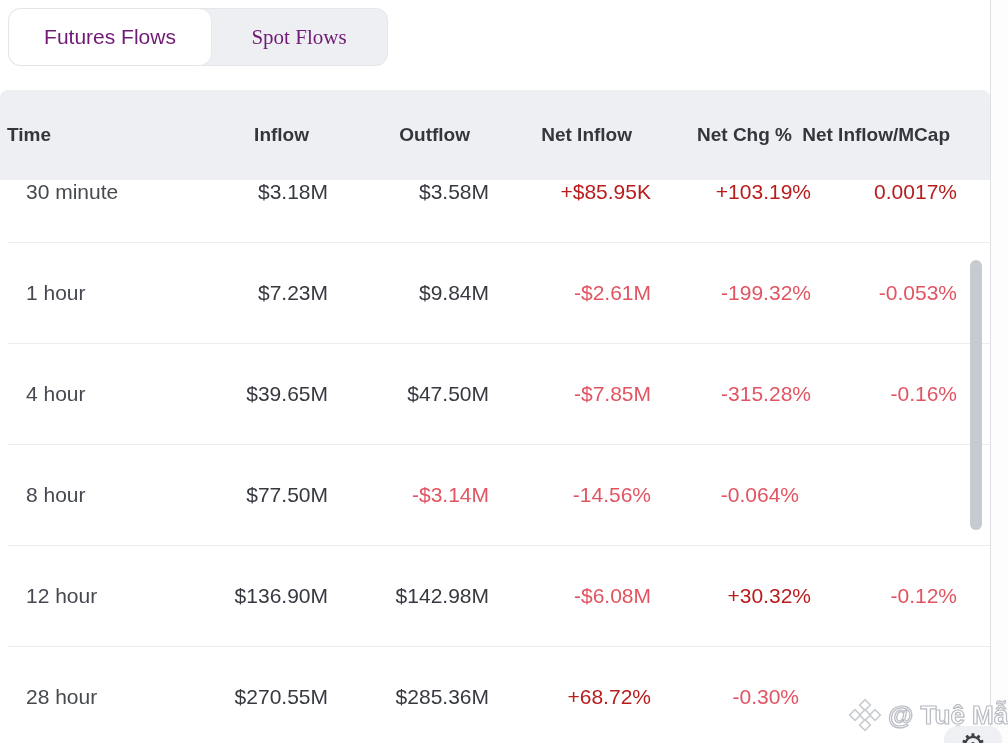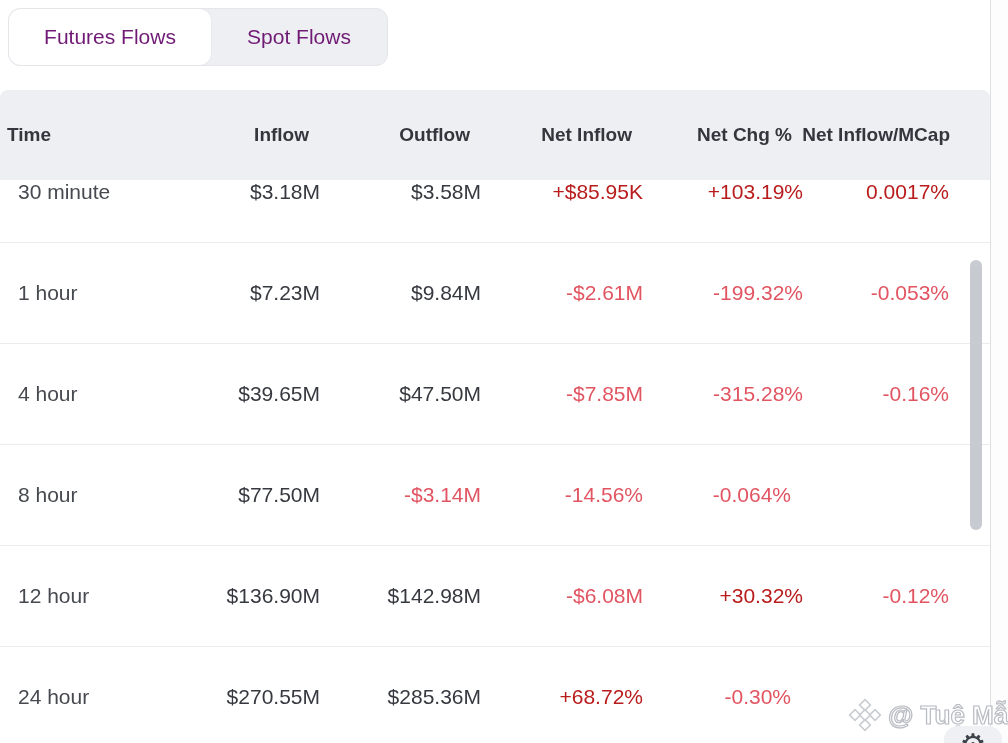--- a/index.html
+++ b/index.html
@@ -26,21 +26,21 @@
     display: flex; align-items: center; justify-content: center;
     font-size: 21px; color: #701a75; font-weight: 500;
     cursor: pointer; white-space: nowrap;
     box-sizing: border-box;
   }
   .tab.active {
     width: 202px; background: #ffffff;
     border-radius: 12px;
     box-shadow: 0 0 0 1px #e8eaed;
   }
-  .tab.inactive { flex: 1; background: transparent; }
+  .tab.inactive { flex: 1; background: transparent; font-family: Liberation Serif, serif; }
 
   
   .thead {
     position: absolute; left: 0; top: 90px;
     width: 990px; height: 90px;
     background: #edeff2;
     border-radius: 8px 8px 0 0;
     display: grid;
     grid-template-columns: 173px 129px 161px 162px 160px 158px;
     padding-left: 7px;
@@ -48,21 +48,21 @@
     align-items: center;
     z-index: 3;
   }
   .hcell {
     font-size: 19px; font-weight: 700; color: #33373d;
     text-align: right; white-space: nowrap;
   }
   .hcell:first-child { text-align: left; }
 
   .tbody {
-    position: absolute; left: 0; top: 180px;
+    position: absolute; left: 8px; top: 180px;
     width: 990px; height: 563px;
     overflow: hidden;
     z-index: 1;
   }
   .trow {
     display: grid;
     grid-template-columns: 173px 129px 161px 162px 160px 158px;
     padding-left: 18px;
     box-sizing: border-box;
     height: 101px;
@@ -181,21 +181,21 @@
   </div>
       <div class="trow">
     <div class="tcell time">12 hour</div>
     <div class="tcell">$136.90M</div>
     <div class="tcell">$142.98M</div>
     <div class="tcell red">-$6.08M</div>
     <div class="tcell green">+30.32%</div>
     <div class="tcell mcap red">-0.12%</div>
   </div>
       <div class="trow">
-    <div class="tcell time">24 hour</div>
+    <div class="tcell time">28 hour</div>
     <div class="tcell">$270.55M</div>
     <div class="tcell">$285.36M</div>
     <div class="tcell green">+68.72%</div>
     <div class="tcell mcap red">-0.30%</div>
   </div>
     </div>
 
   <div class="scroll-thumb"></div>
 
   <div class="right-strip"></div>

